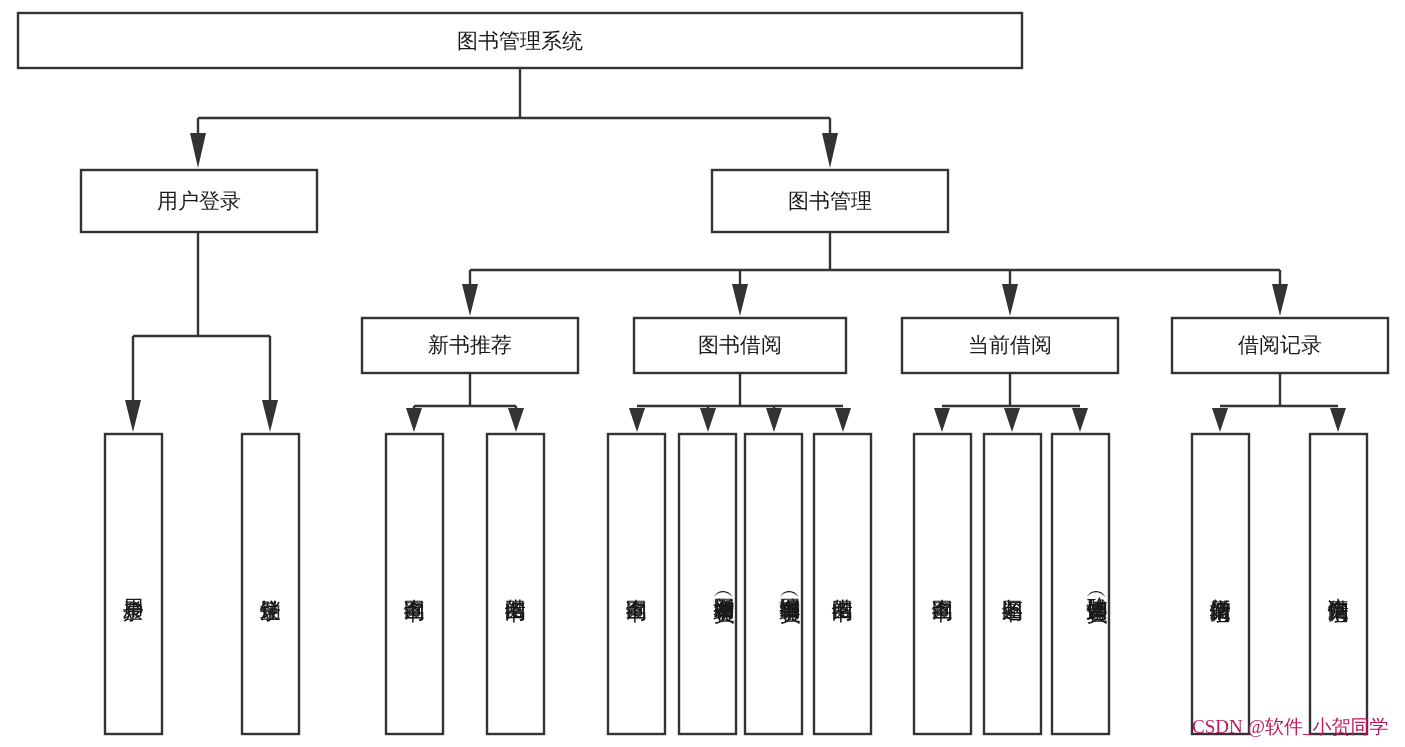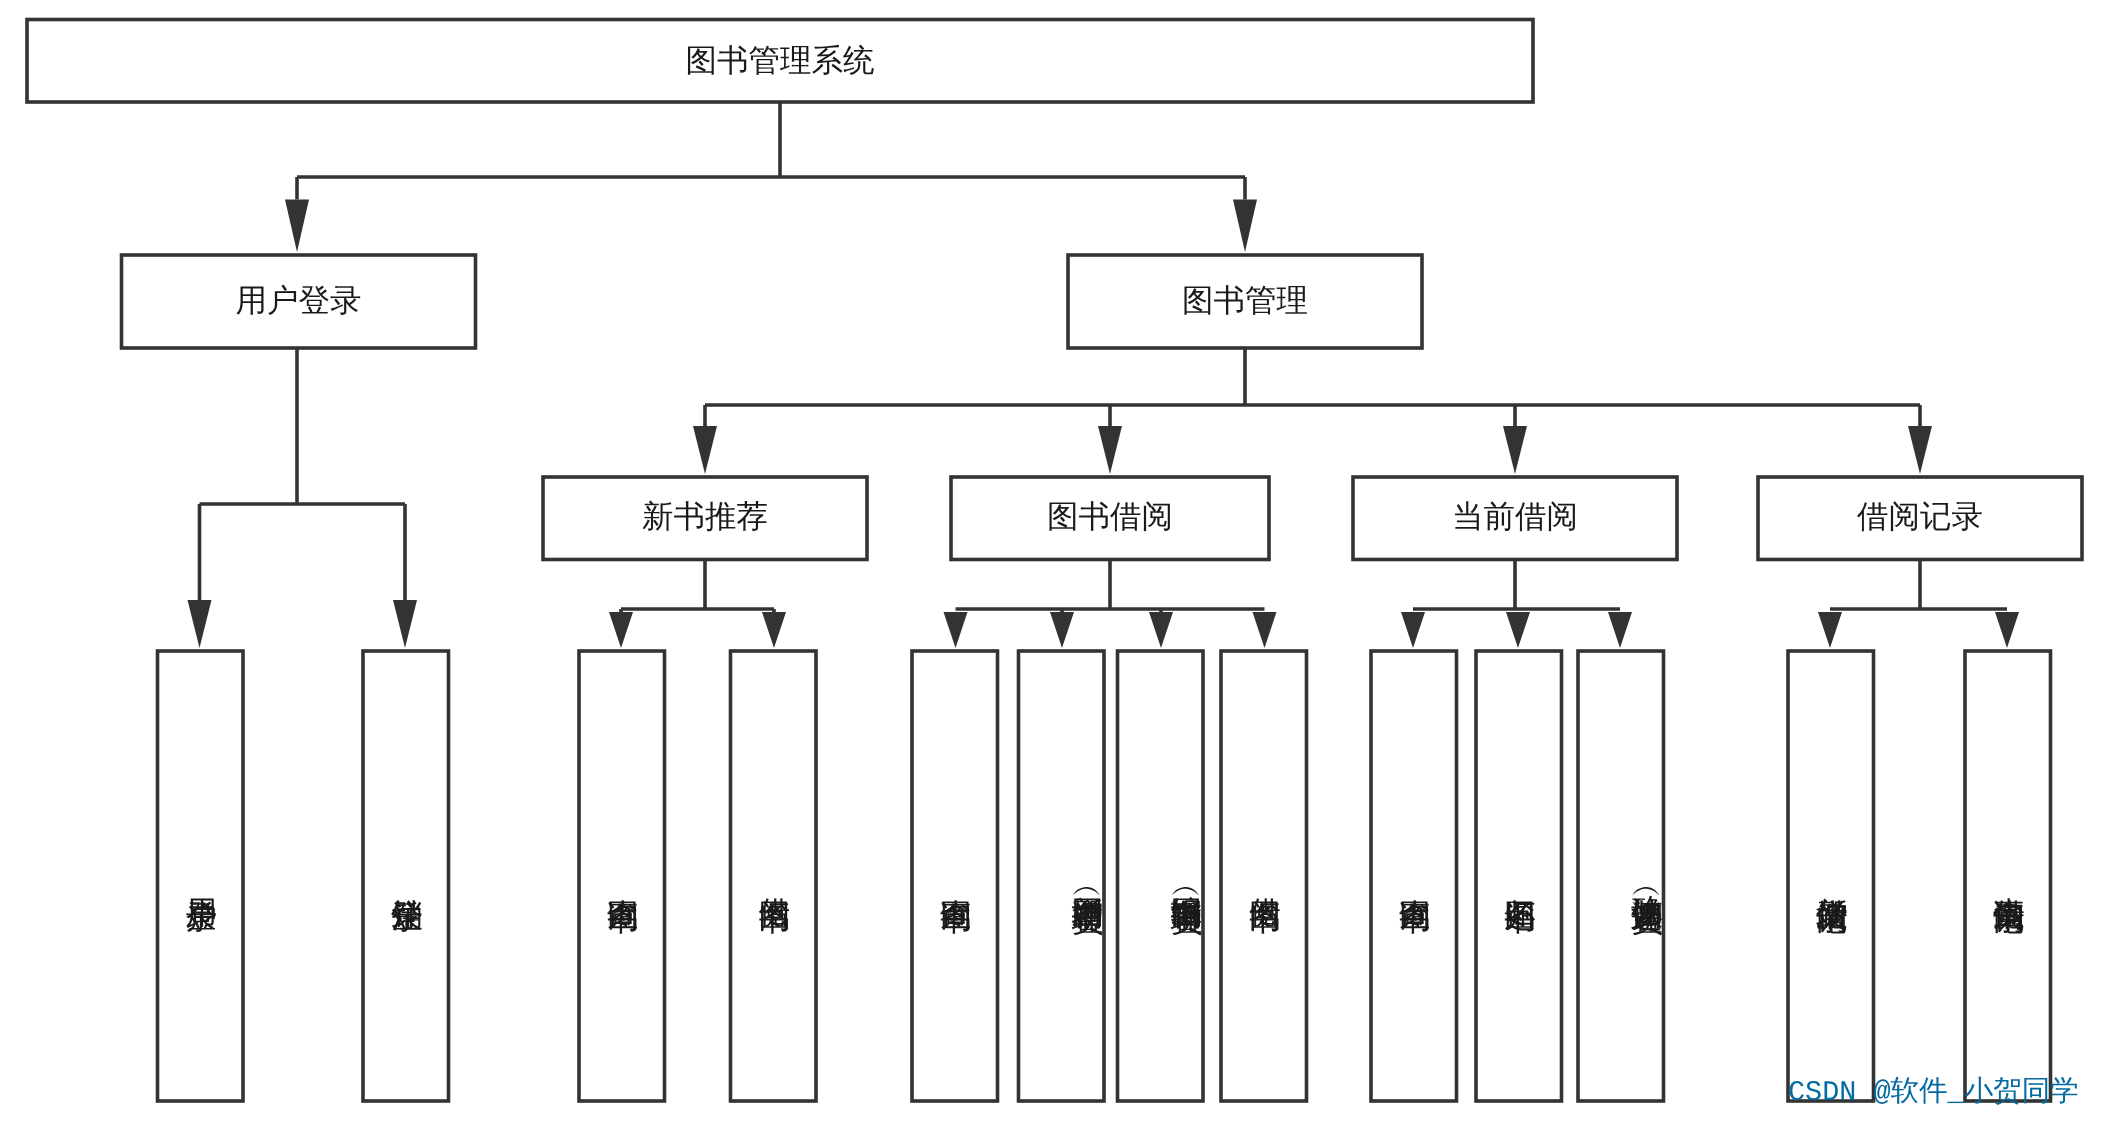--- a/index.html
+++ b/index.html
@@ -58,23 +58,23 @@
     line-height: 1.12;
     color: #1a1a1a;
     writing-mode: vertical-rl;
     text-orientation: upright;
     letter-spacing: 1px;
     white-space: nowrap;
     pointer-events: none;
   }
   .watermark {
     position: absolute;
-    font-family: Liberation Mono, monospace;
+    font-family: Liberation Serif, serif;
     font-size: 19px;
-    color: #0369a1;
+    color: #be185d;
     white-space: nowrap;
   }
 </style>
 </head>
 <body>
 
 <div id="diagram-root">
 
   <svg id="tree-svg" viewBox="0 0 1405 747" xmlns="http://www.w3.org/2000/svg">
 

